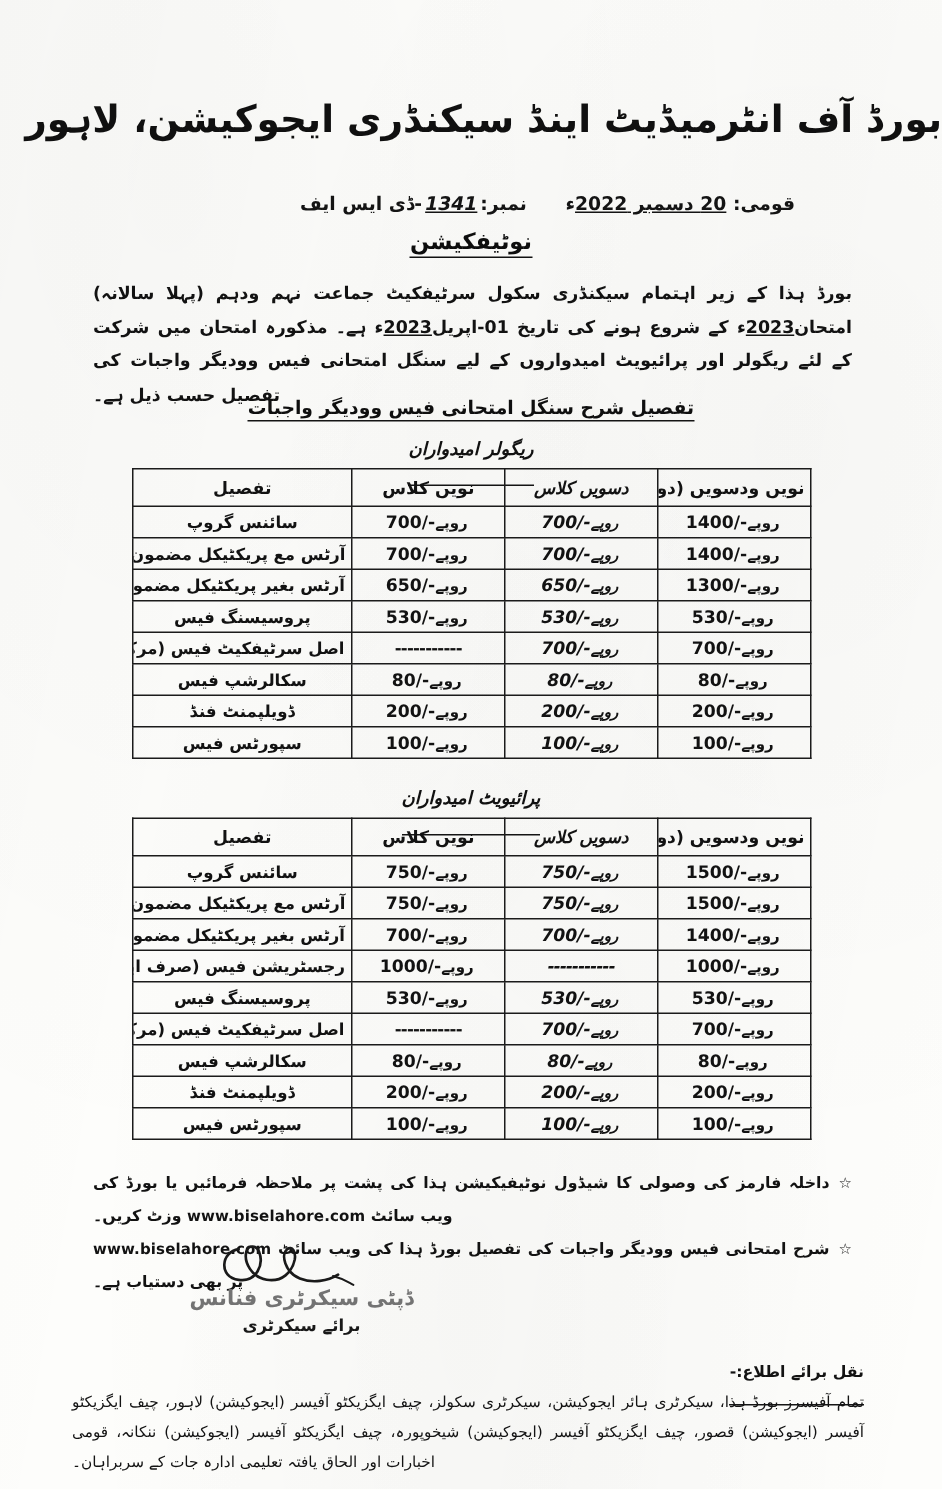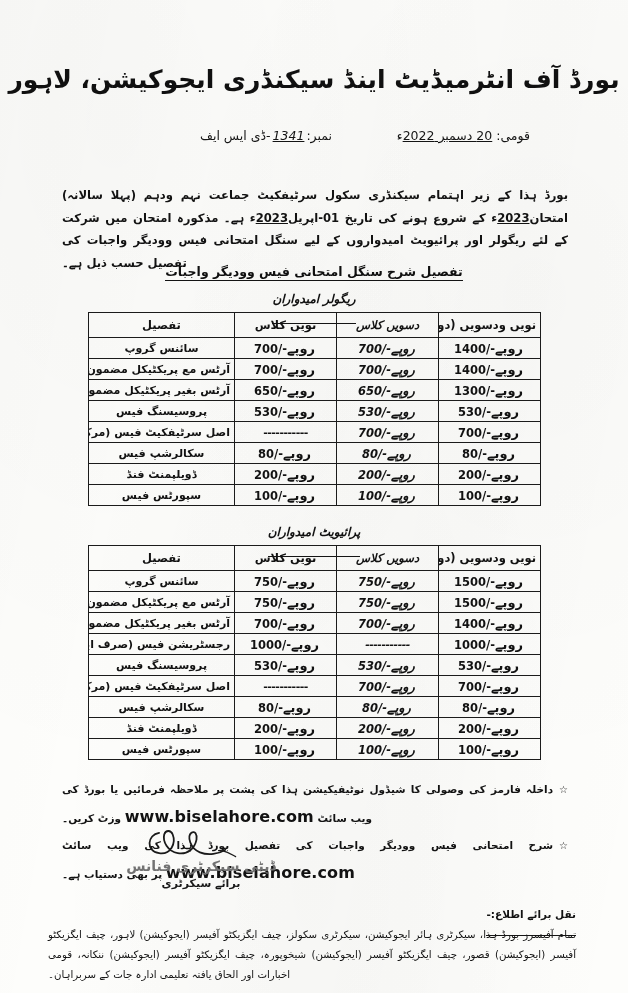--- a/index.html
+++ b/index.html
@@ -28,42 +28,41 @@
       radial-gradient(ellipse at 85% 30%, rgba(0,0,0,0.018), rgba(0,0,0,0) 50%),
       radial-gradient(ellipse at 50% 88%, rgba(0,0,0,0.02), rgba(0,0,0,0) 60%),
       linear-gradient(100deg, rgba(0,0,0,0.012) 0%, rgba(0,0,0,0) 28%, rgba(0,0,0,0.01) 70%, rgba(0,0,0,0) 100%);
   }
   
   .org-title {
     position: absolute;
     top: 64px;
     left: 0;
     width: 628px;
-    text-align: center;
     font-family: "DejaVu Sans", sans-serif;
     font-size: 25px;
     font-weight: bold;
     color: #101010;
     direction: rtl;
     letter-spacing: 0px;
     line-height: 1.25;
   }
   .meta-row {
     position: absolute;
     top: 128px;
     left: 200px;
     width: 330px;
     display: flex;
     flex-direction: row-reverse;
     justify-content: space-between;
     align-items: flex-start;
     direction: rtl;
     font-size: 12.5px;
     color: #141414;
-    font-weight: normal;
+    font-weight: bold;
   }
   .meta-num .num-val {
     text-decoration: underline;
     font-style: italic;
     padding: 0 2px;
   }
   .meta-date .date-val {
     text-decoration: underline;
   }
   .notif-heading {
@@ -161,21 +160,21 @@
   }
   .col-label { width: 146px; text-align: right; padding-right: 5px; font-size: 9.6px; }
   .col-9th   { width: 102px; }
   .col-10th  { width: 102px; font-style: italic; }
   .col-both  { width: 102px; }
   .amt {
     display: inline-block;
     direction: rtl;
   }
   .amt .rs {
-    font-size: 13px;
+    font-size: 10px;
     padding-right: 2px;
   }
   .amt .fig {
     direction: ltr;
     unicode-bidi: embed;
     font-size: 11.5px;
   }
   .dash {
     letter-spacing: -0.5px;
     font-size: 11px;
@@ -206,21 +205,21 @@
   }
   .note-text {
     flex: 1;
     text-align: justify;
     text-align-last: left;
   }
   .note-text .url {
     direction: ltr;
     unicode-bidi: embed;
     display: inline-block;
-    font-size: 16px;
+    font-size: 10px;
     letter-spacing: 0.1px;
   }
   
   .signature-block {
     position: absolute;
     top: 826px;
     left: 96px;
     width: 210px;
     text-align: center;
     direction: rtl;
@@ -279,20 +278,21 @@
 <div class="page">
   <div class="scan-noise"></div>
 
   <div class="org-title">بورڈ آف انٹرمیڈیٹ اینڈ سیکنڈری ایجوکیشن، لاہور</div>
 
   <div class="meta-row">
     <div class="meta-num"><span>نمبر:</span><span class="num-val">1341</span><span>-ڈی ایس ایف</span></div>
     <div class="meta-date"><span>قومی:</span> <span class="date-val">20 دسمبر 2022</span><span>ء</span></div>
   </div>
 
+  <div class="notif-heading"><span>نوٹیفکیشن</span></div>
 
   <div class="body-para"><span>بورڈ ہذا کے زیر اہتمام سیکنڈری سکول سرٹیفکیٹ جماعت نہم ودہم (پہلا سالانہ) امتحان</span><span class="u">2023</span><span>ء کے شروع ہونے کی تاریخ 01-اپریل</span><span class="u">2023</span><span>ء ہے۔ مذکورہ امتحان میں شرکت کے لئے ریگولر اور پرائیویٹ امیدواروں کے لیے سنگل امتحانی فیس وودیگر واجبات کی تفصیل حسب ذیل ہے۔</span></div>
 
   <div class="detail-title"><span>تفصیل شرح سنگل امتحانی فیس وودیگر واجبات</span></div>
 
   <div class="tbl-caption" id="cap-regular"><span>ریگولر امیدواران</span></div>
 
   <table class="fee-table" id="table-regular">
     <thead>
       <tr>

